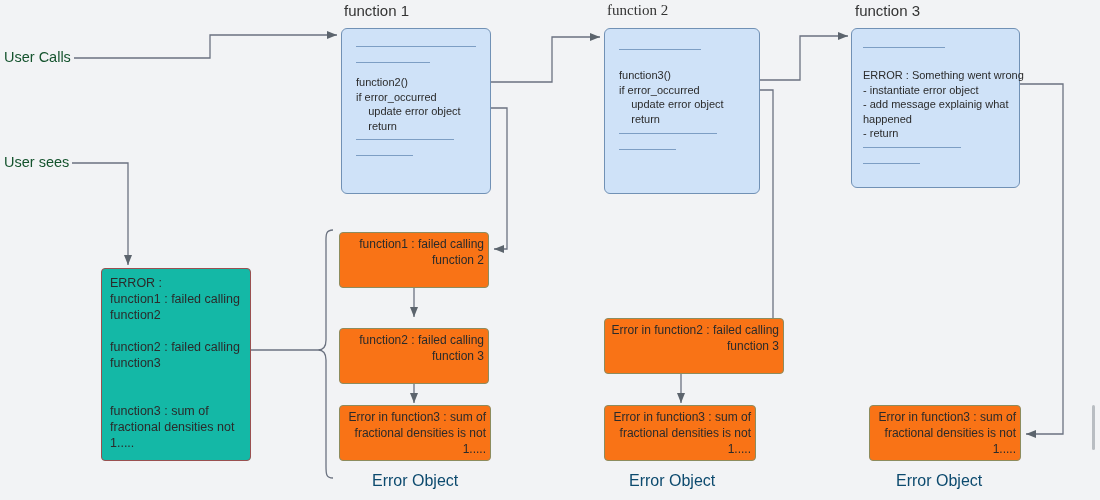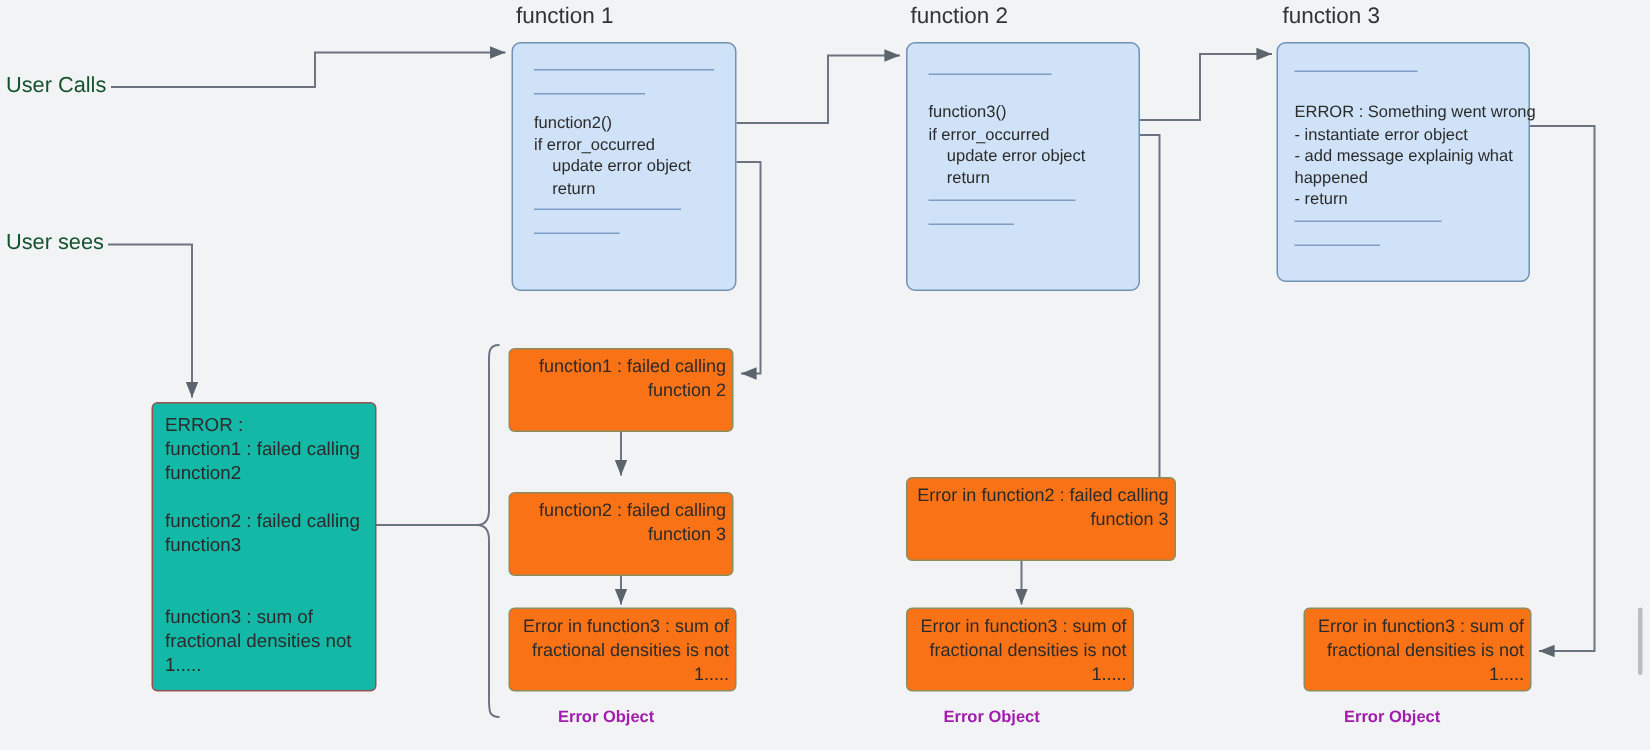--- a/index.html
+++ b/index.html
@@ -32,21 +32,21 @@
   .ybody {
     position:absolute; left:5px; top:3px; right:4px;
     font-size:12px; line-height:16px; color:#2b2b2b;
   }
   .rbody {
     position:absolute; left:8px; top:6px; right:6px;
     font-size:12.5px; line-height:16px; color:#2b2b2b;
     white-space:pre-line;
   }
   .eo-label {
-    position:absolute; font-size:11px; color:#a21caf; white-space:nowrap;font-weight:bold;
+    position:absolute; font-size:16px; color:#0c4a6e; white-space:nowrap;
   }
   .side-label {
     position:absolute; font-size:14.5px; color:#14532d; white-space:nowrap;
   }
   .edge-scroll {
     position:absolute; right:5px; width:3px; background:#b9bdc2; border-radius:2px;
   }
 </style>
 </head>
 <body>
@@ -94,21 +94,21 @@
     <div class="rule" style="left:14px; top:17px; width:120px;"></div>
     <div class="rule" style="left:14px; top:33px; width:74px;"></div>
     <div class="fn-code" style="top:46px;">function2()
 if error_occurred
     update error object
     return</div>
     <div class="rule" style="left:14px; top:110px; width:98px;"></div>
     <div class="rule" style="left:14px; top:126px; width:57px;"></div>
   </div>
 
-  <div class="fn-title" style="left:607px; top:2px;">function 2</div>
+  <div class="fn-title" style="left:607px; top:2px;font-family:Liberation Serif, serif;">function 2</div>
   <div class="node fn-box" style="left:604px; top:28px; width:156px; height:166px;">
     <div class="rule" style="left:14px; top:20px; width:82px;"></div>
     <div class="fn-code" style="top:39px;">function3()
 if error_occurred
     update error object
     return</div>
     <div class="rule" style="left:14px; top:104px; width:98px;"></div>
     <div class="rule" style="left:14px; top:120px; width:57px;"></div>
   </div>
 

